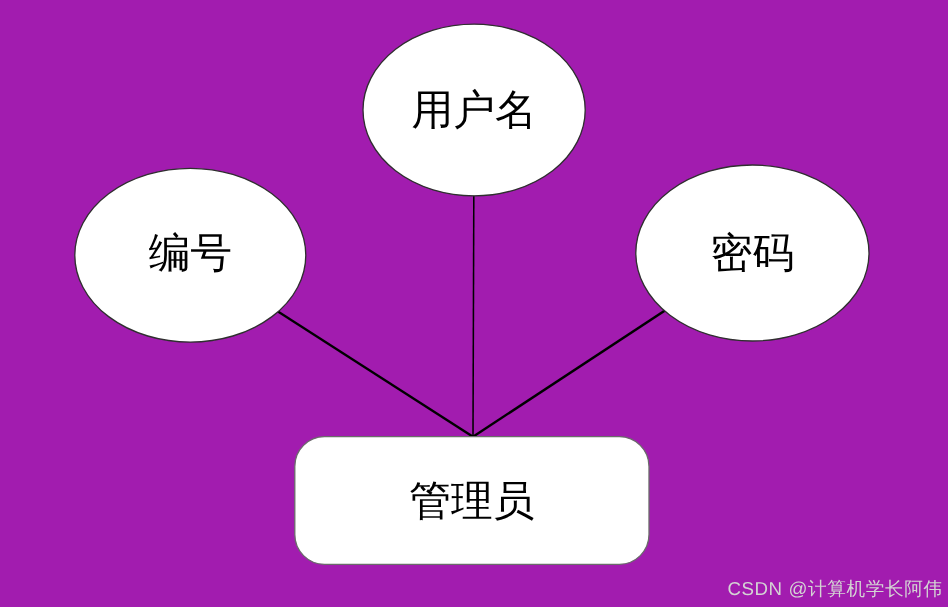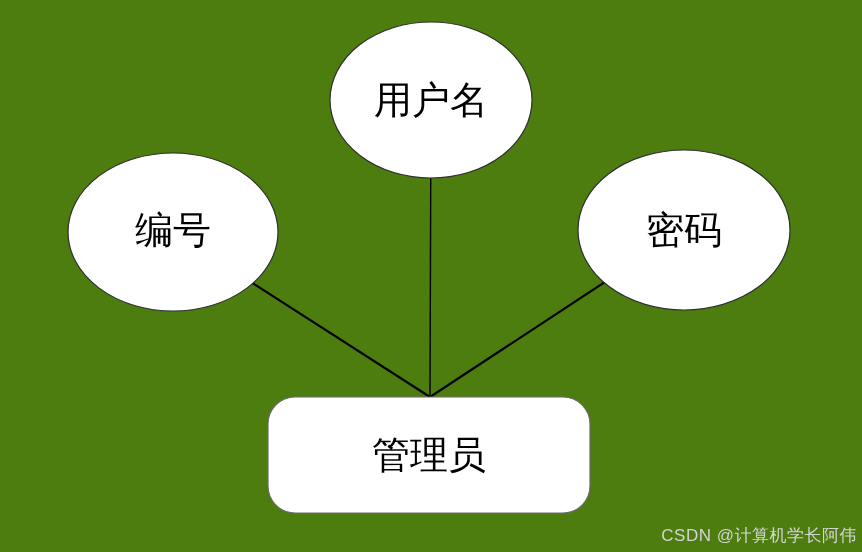--- a/index.html
+++ b/index.html
@@ -4,21 +4,21 @@
 <style>
   html, body {
     margin: 0;
     padding: 0;
     background: #ffffff;
   }
   .canvas {
     position: relative;
     width: 862px;
     height: 552px;
-    background: #4d7c0f;
+    background: #a21caf;
     overflow: hidden;
     font-family: "DejaVu Serif", "Liberation Serif", serif;
   }
   svg.diagram {
     position: absolute;
     left: 0;
     top: 0;
   }
   .node-label {
     font-family: "DejaVu Serif", "Liberation Serif", serif;

